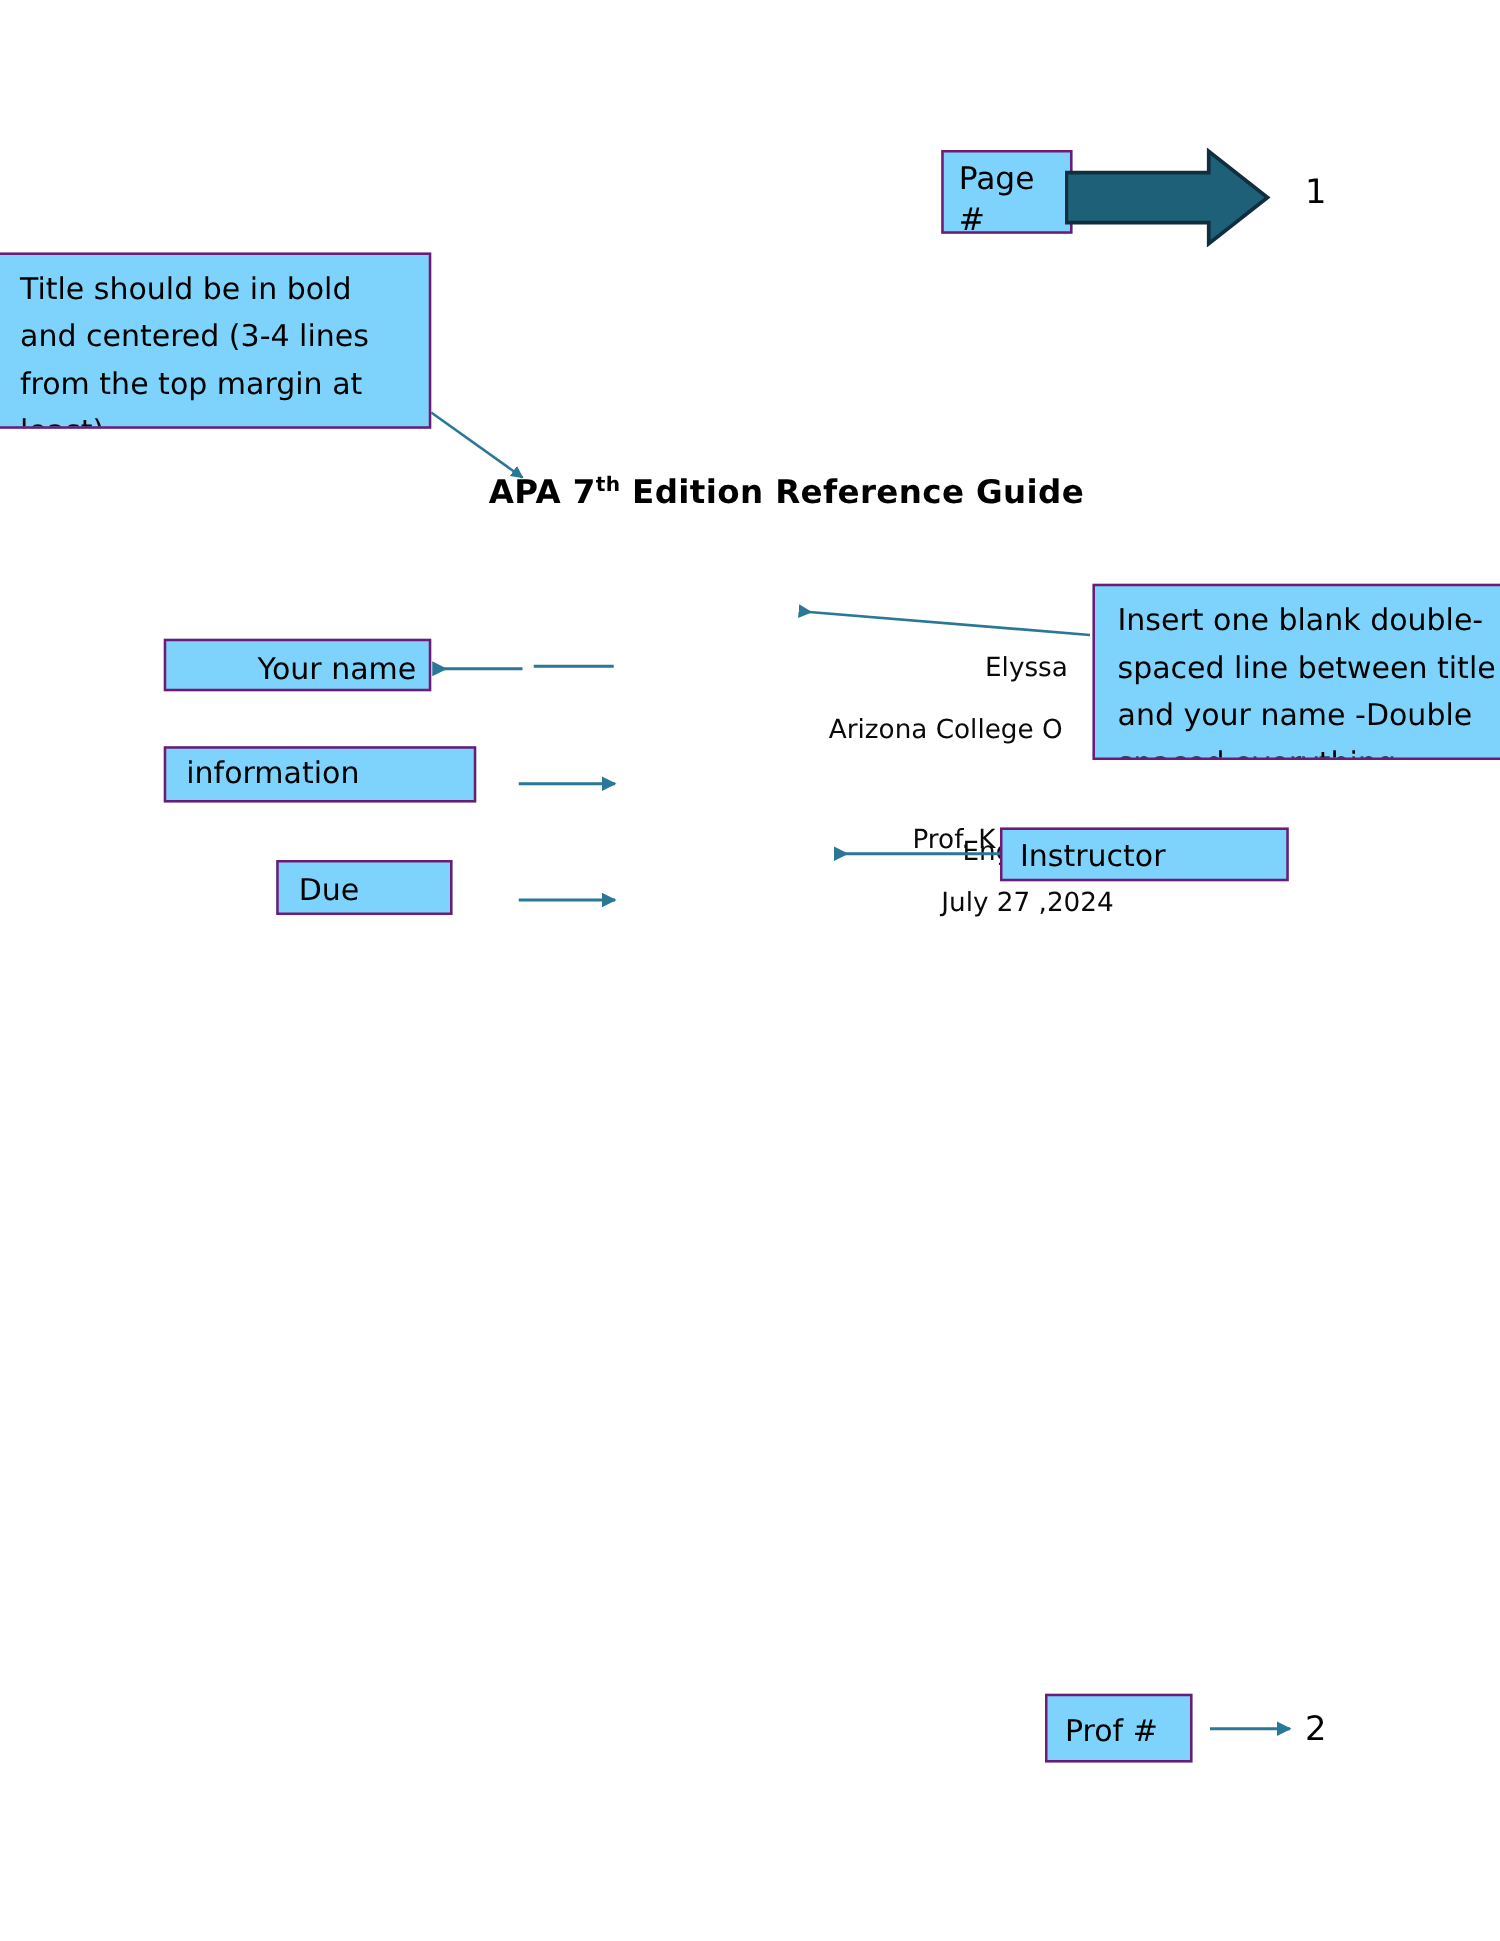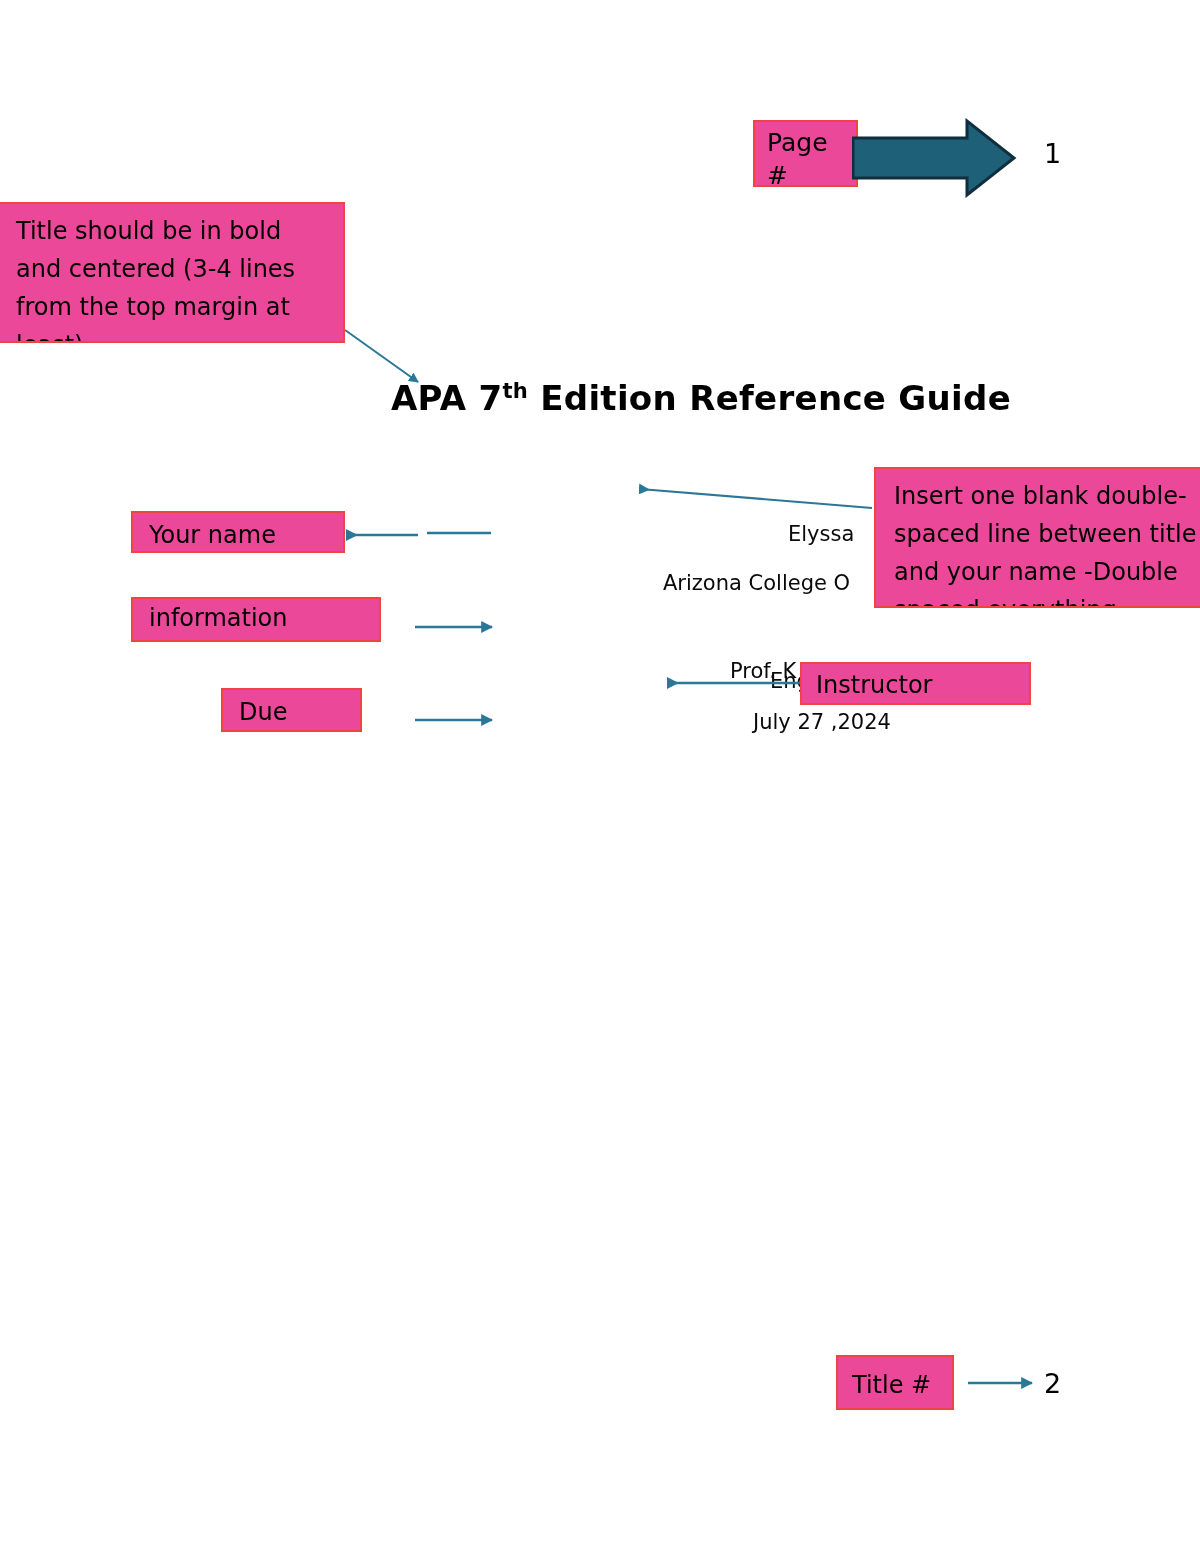--- a/index.html
+++ b/index.html
@@ -17,22 +17,22 @@
     width: 1200px;
     height: 1553px;
     background: #ffffff;
     overflow: hidden;
   }
 
   
   .callout {
     position: absolute;
     box-sizing: border-box;
-    background: #ec4899;
-    border: 2px solid #ef4444;
+    background: #7dd3fc;
+    border: 2px solid #701a75;
     font-size: 24px;
     line-height: 38px;
     color: #000000;
     padding: 6px 12px 6px 14px;
     overflow: hidden;
     z-index: 5;
   }
   .callout.tight {
     line-height: 34px;
     padding-top: 4px;
@@ -42,21 +42,21 @@
   .doc-text {
     position: absolute;
     font-size: 21px;
     line-height: 30px;
     color: #0a0a0a;
     white-space: nowrap;
     z-index: 2;
   }
   .doc-title {
     position: absolute;
-    font-size: 34px;
+    font-size: 26px;
     font-weight: bold;
     color: #000000;
     white-space: nowrap;
     letter-spacing: 0.3px;
     z-index: 2;
   }
   .doc-title sup {
     font-size: 0.62em;
     vertical-align: super;
     font-weight: bold;
@@ -148,35 +148,35 @@
   <div class="doc-text" style="left:770px; top:666px;">English 102</div>
 
   <div class="doc-text" style="left:730px; top:656px;">Prof. K</div>
 
   <div class="doc-text" style="left:753px; top:707px;">July 27 ,2024</div>
 
   <div class="callout" style="left:874px; top:467px; width:340px; height:141px; padding:8px 10px 0 18px;">
     <span>Insert one blank double-spaced line between title and your name -Double spaced everything</span>
   </div>
 
-  <div class="callout" style="left:131px; top:511px; width:214px; height:42px; padding:3px 10px 0 16px;">
+  <div class="callout" style="left:131px; top:511px; width:214px; height:42px; padding:3px 10px 0 16px;text-align:right;">
     <span>Your name</span>
   </div>
 
   <div class="callout" style="left:131px; top:597px; width:250px; height:45px; line-height:36px; padding:1px 10px 0 16px;">
     <div>information</div>
   </div>
 
   <div class="callout" style="left:221px; top:688px; width:141px; height:44px; padding:3px 10px 0 16px;">
     <span>Due Date</span>
   </div>
 
   <div class="callout" style="left:800px; top:662px; width:231px; height:43px; padding:2px 25px 0 14px;">
     <span>Instructor name</span>
   </div>
 
   <div class="callout" style="left:836px; top:1355px; width:118px; height:55px; padding:9px 10px 0 14px;">
-    <span>Title #</span>
+    <span>Prof #</span>
   </div>
 
   <div class="pagenum" style="left:1044px; top:1368px;">2</div>
 
 </div>
 
 </body></html>

